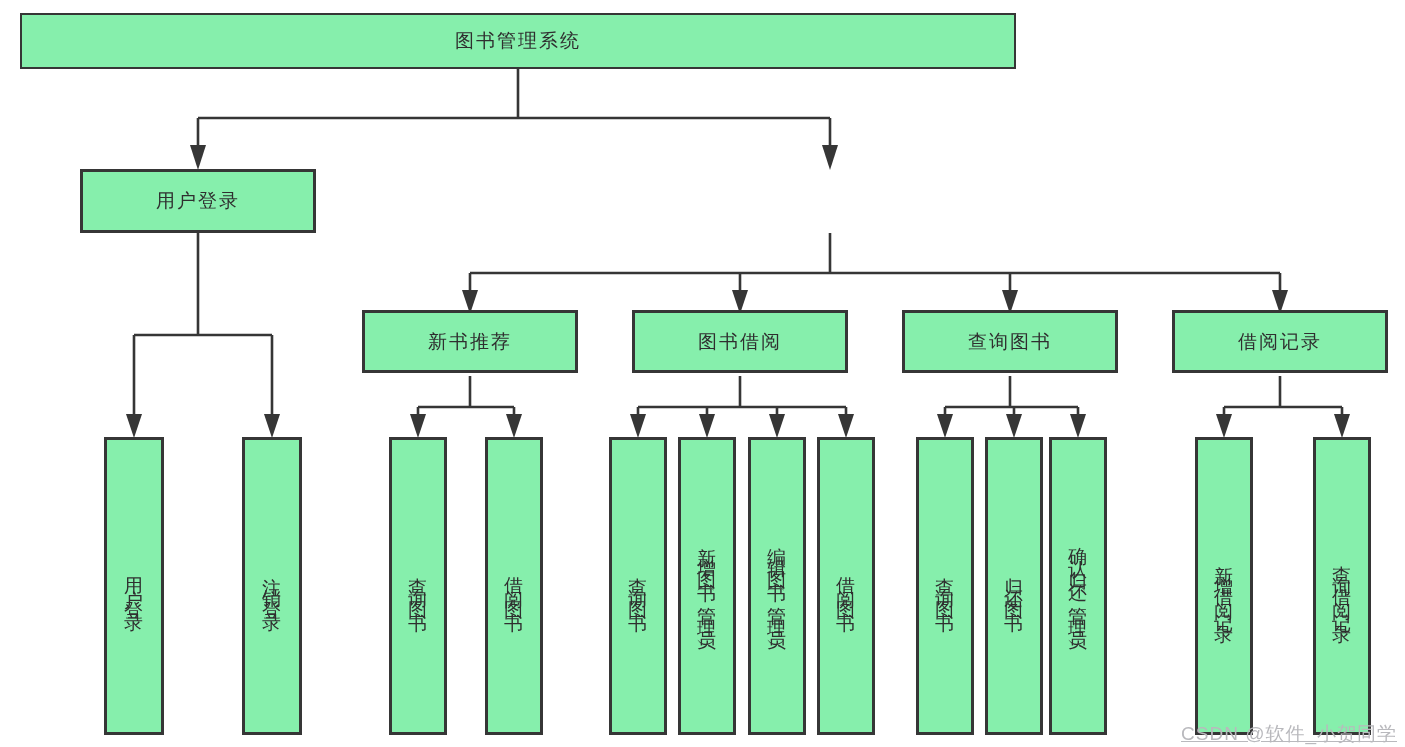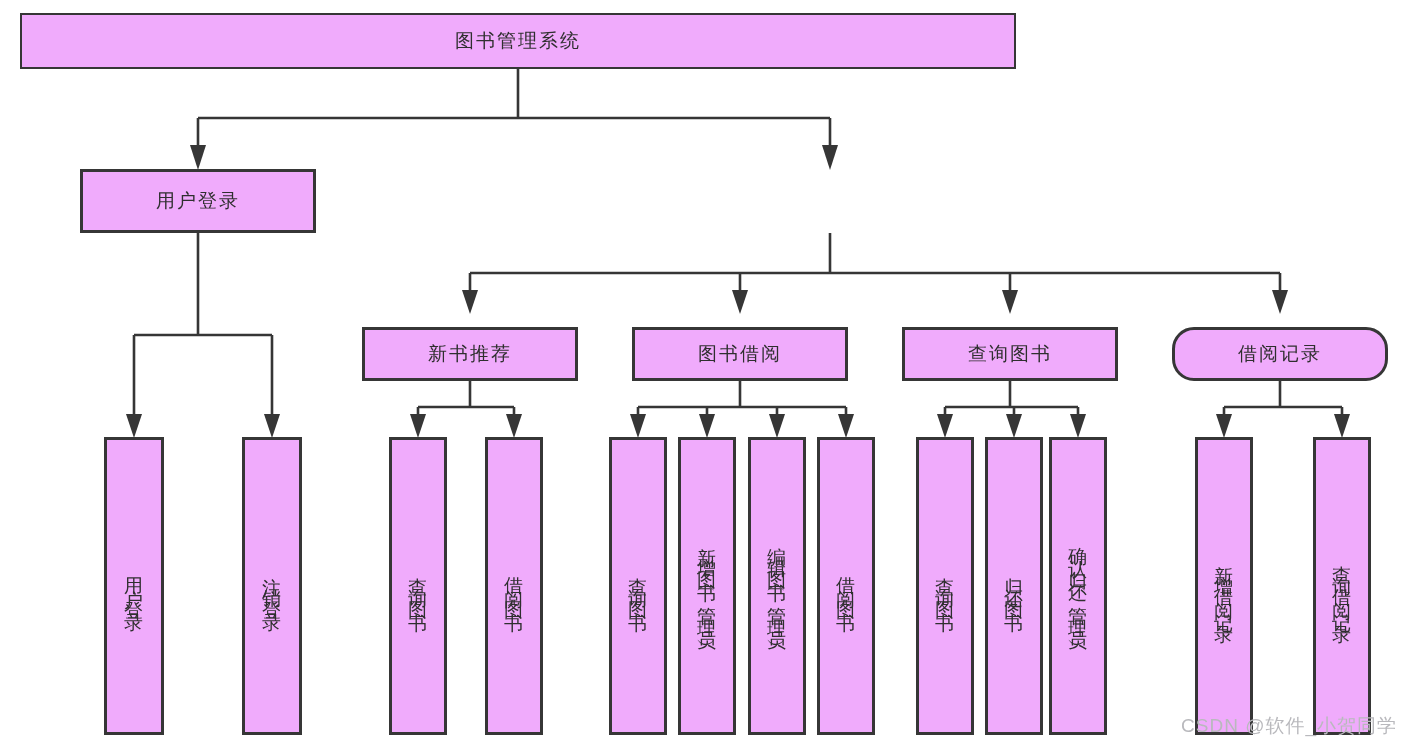--- a/index.html
+++ b/index.html
@@ -17,52 +17,53 @@
     left: 0; top: 0;
     width: 1405px; height: 747px;
     z-index: 1;
   }
   .wires path { stroke: #363636; stroke-width: 2.6; fill: none; }
   .wires polygon { fill: #363636; stroke: none; }
   .box {
     position: absolute;
     box-sizing: border-box;
     border: 3px solid #363636;
-    background: #f0abfc;
+    background: #86efac;
     display: flex;
     align-items: center;
     justify-content: center;
     z-index: 2;
   }
   .root-box  { left: 20px;  top: 13px;  width: 996px; height: 56px; border-width: 2px; }
   .lv2       { top: 169px; height: 64px; width: 236px; }
-  .lv3       { top: 327px; height: 54px; width: 216px; }
+  .lv3       { top: 310px; height: 63px; width: 216px; }
   .vbox      { top: 437px; height: 298px; width: 58px; }
   .hlabel {
     font-size: 19px;
     letter-spacing: 2px;
     white-space: nowrap;
   }
   .vlabel {
     writing-mode: vertical-rl;
     text-orientation: mixed;
     font-size: 19px;
     letter-spacing: 12px;
     line-height: 1;
     white-space: nowrap;
   }
   .watermark {
     position: absolute;
     right: 8px;
-    bottom: 8px;
+    bottom: 0;
     font-size: 19px;
     letter-spacing: 1px;
     color: #b9b9bd;
     z-index: 3;
     white-space: nowrap;
+    text-decoration: underline;
   }
 </style>
 </head>
 <body>
 
 <div class="stage">
 
   <svg class="wires" viewBox="0 0 1405 747" xmlns="http://www.w3.org/2000/svg">
     <g>
       <path d="M518 69 V118 M198 118 H830 M198 118 V146 M830 118 V146"></path>
@@ -116,21 +117,21 @@
 
   <div class="box lv3" style="left:362px;">
     <span class="hlabel">新书推荐</span>
   </div>
   <div class="box lv3" style="left:632px;">
     <span class="hlabel">图书借阅</span>
   </div>
   <div class="box lv3" style="left:902px;">
     <span class="hlabel">查询图书</span>
   </div>
-  <div class="box lv3" style="left:1172px;border-radius:22px;">
+  <div class="box lv3" style="left:1172px;">
     <span class="hlabel">借阅记录</span>
   </div>
 
   <div class="box vbox" style="left:104px;width:60px;">
     <span class="vlabel">用户登录</span>
   </div>
   <div class="box vbox" style="left:242px;width:60px;">
     <span class="vlabel">注销登录</span>
   </div>
 

